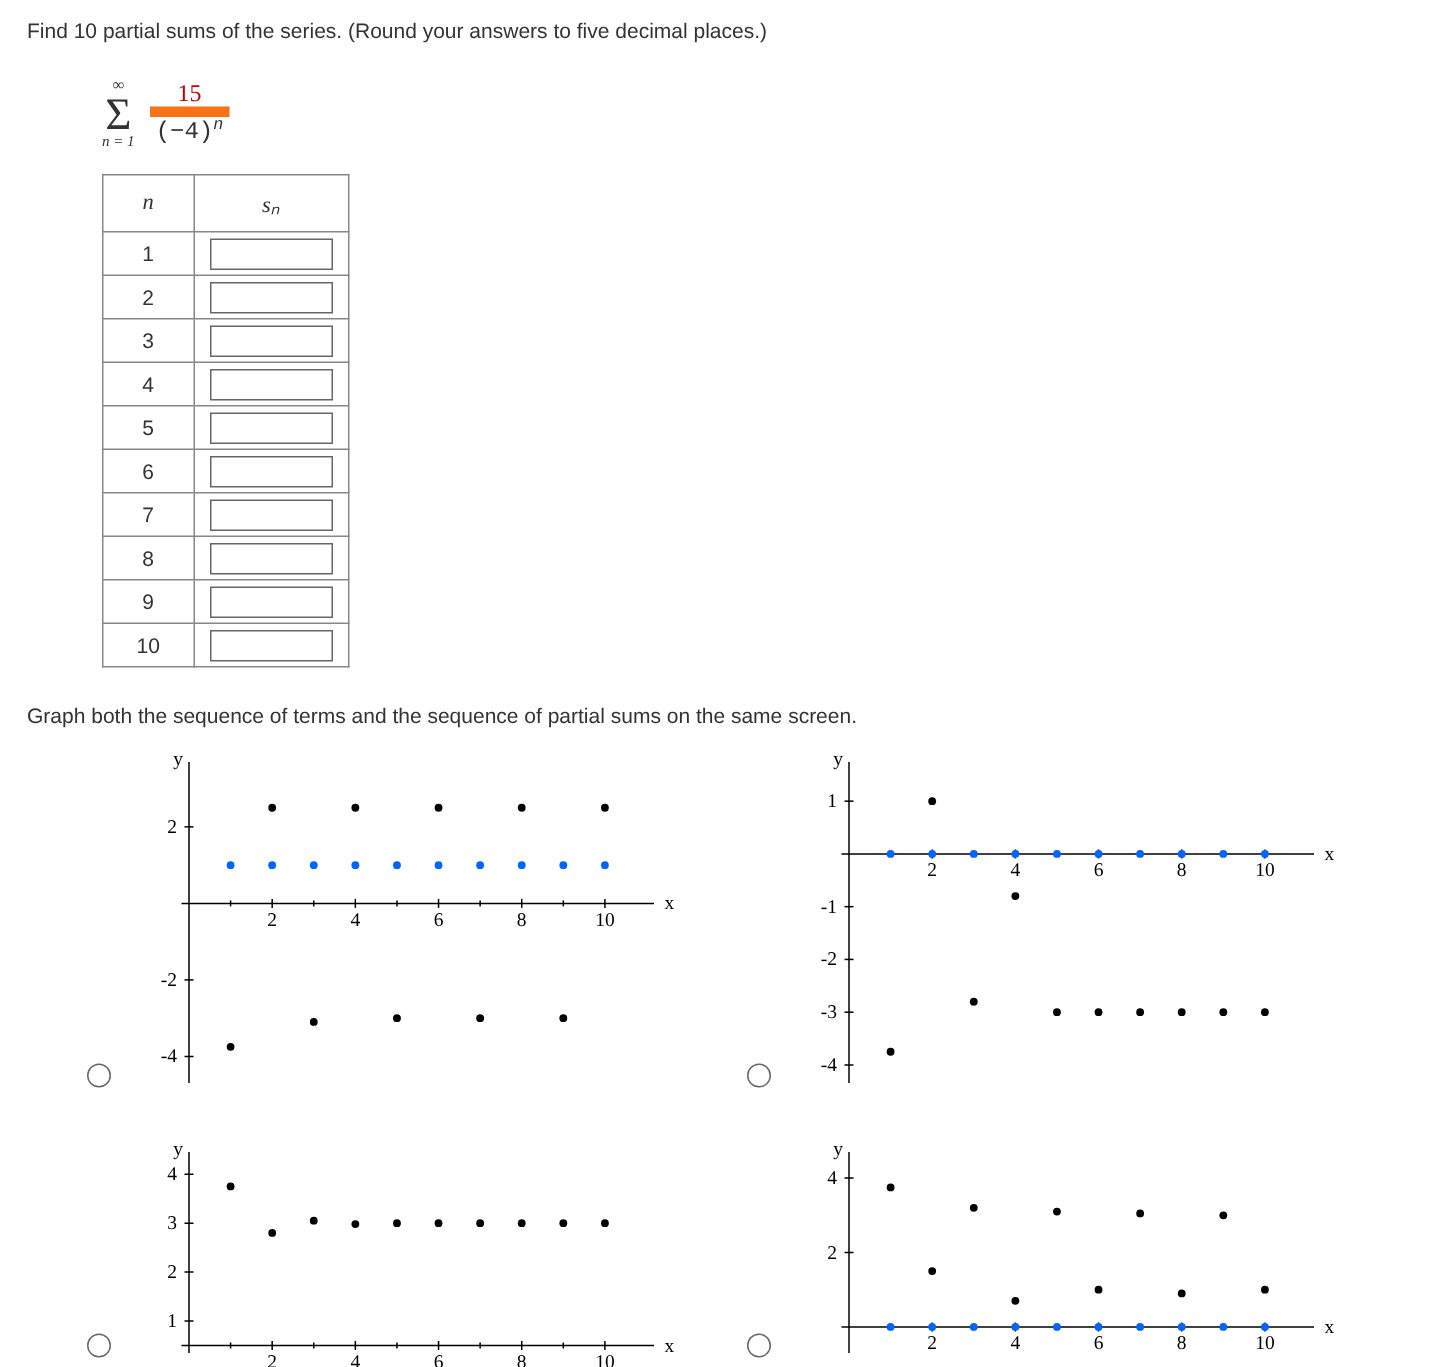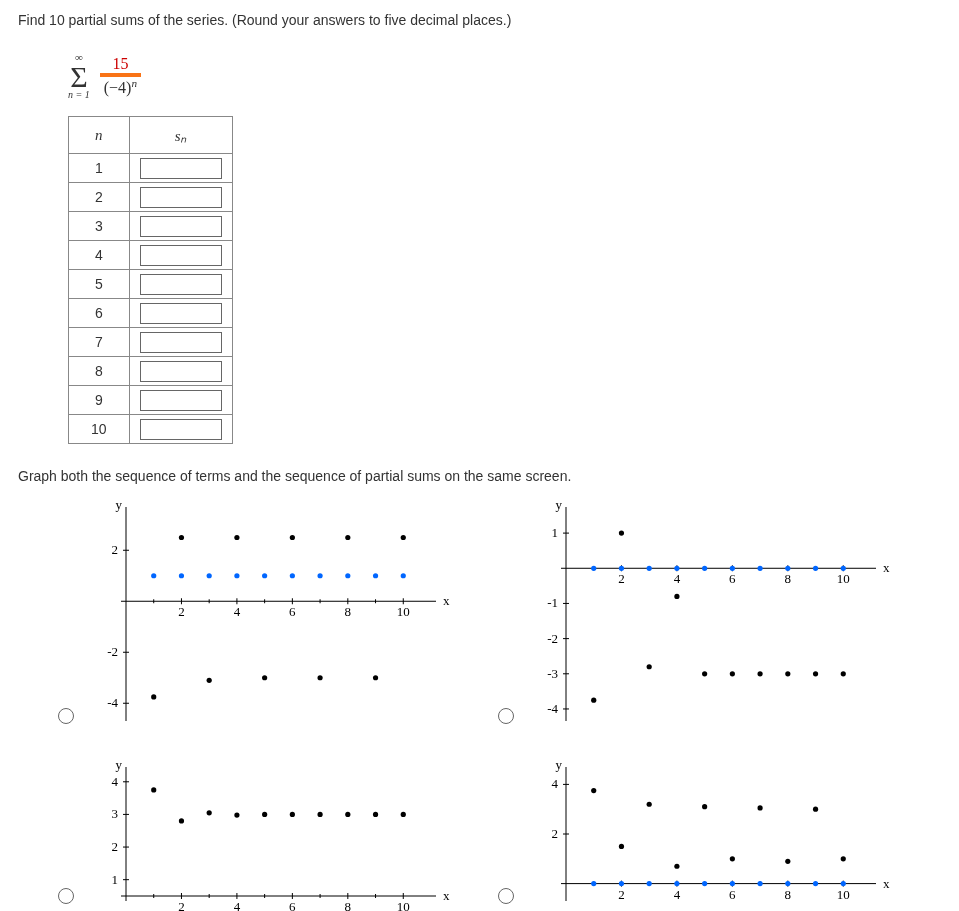--- a/index.html
+++ b/index.html
@@ -46,22 +46,23 @@
     margin-left: 6px;
     line-height: 1.1;
   }
   .frac .num {
     display: block;
     color: #c00;
     padding: 0 4px;
   }
   .frac .den {
     display: block;
-    border-top: 4px solid #f97316;
+    border-top: 7px solid #f97316;
     padding: 0 4px;
+    font-family: Liberation Mono, monospace;
   }
   .frac sup {
     font-size: 0.7em;
     font-style: italic;
   }
   table.partial {
     border-collapse: collapse;
     margin-left: 50px;
     margin-bottom: 24px;
   }

